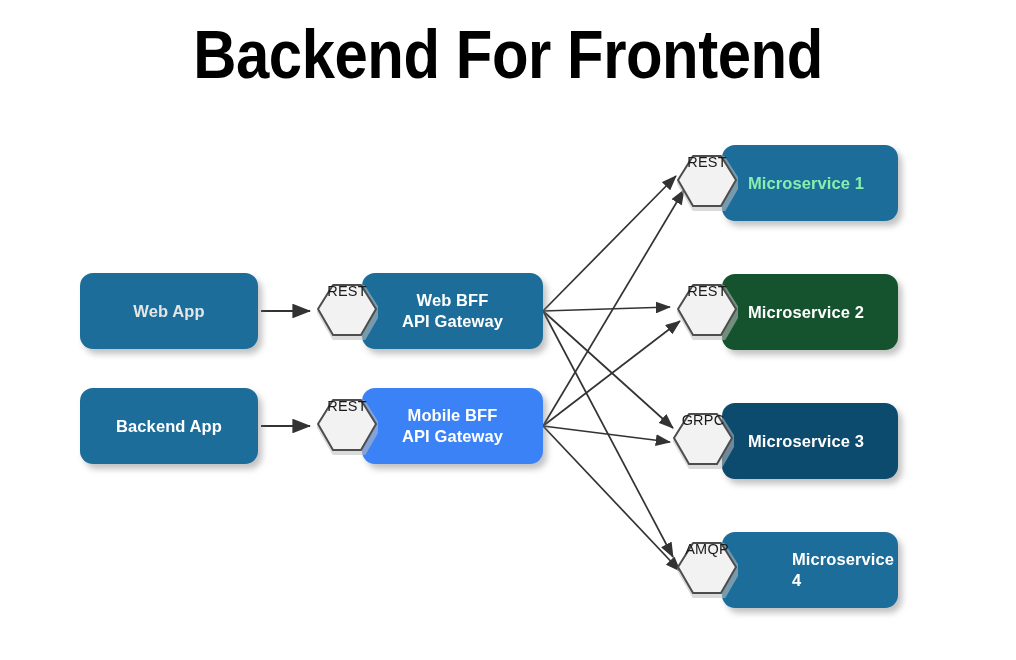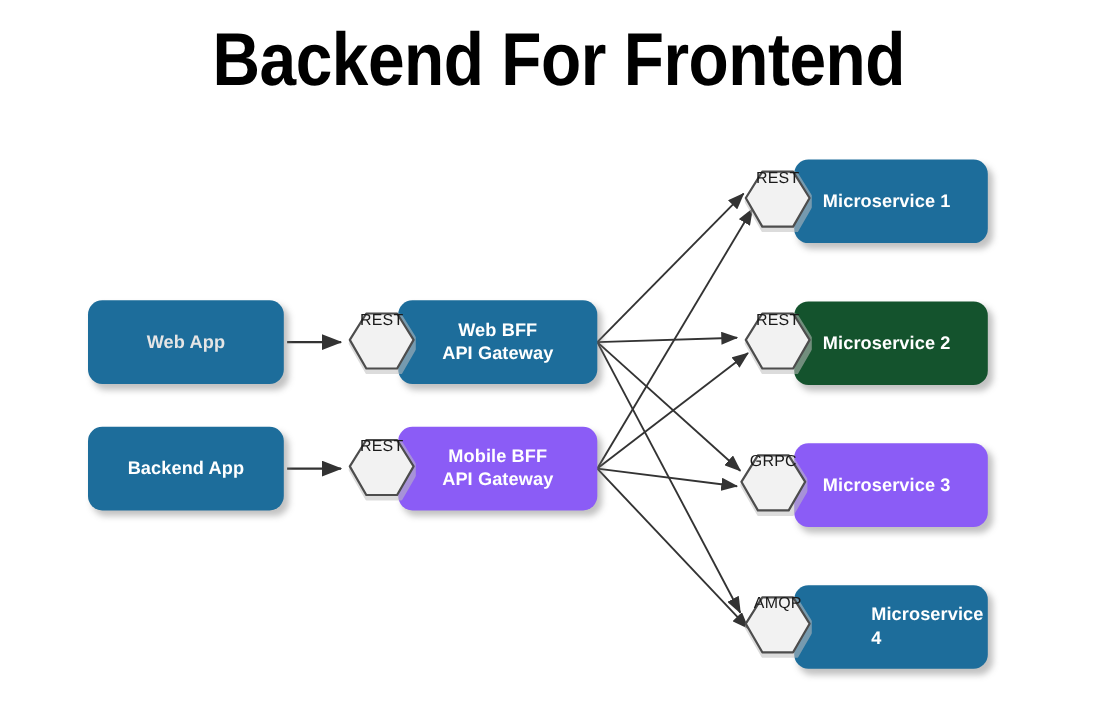--- a/index.html
+++ b/index.html
@@ -157,36 +157,36 @@
         <line x1="543" y1="426" x2="684" y2="190"></line>
         <line x1="543" y1="426" x2="680" y2="321"></line>
         <line x1="543" y1="426" x2="670" y2="442"></line>
         <line x1="543" y1="426" x2="680" y2="571"></line>
       </g>
   </svg>
 
 
   <div id="nodes-mount">
       <div class="node-box service" style="left: 722px; top: 145px; background: rgb(29, 109, 155);">
-        <div class="node-label" style="color: #ffffff;">Microservice 1</div>
+        <div class="node-label" style="color: #86efac;">Microservice 1</div>
       </div>
       <div class="node-box service" style="left: 722px; top: 274px; background: #14532d;">
         <div class="node-label" style="color: rgb(255, 255, 255);">Microservice 2</div>
       </div>
-      <div class="node-box service" style="left: 722px; top: 403px; background: #8b5cf6;">
+      <div class="node-box service" style="left: 722px; top: 403px; background: #0c4a6e;">
         <div class="node-label" style="color: rgb(255, 255, 255);">Microservice 3</div>
       </div>
       <div class="node-box service" style="left: 722px; top: 532px; background: rgb(29, 109, 155);">
         <div class="node-label" style="color: #ffffff; margin-left: 44px;">Microservice 4</div>
       </div>
       <div class="node-box gateway" style="left: 362px; top: 273px; background: rgb(29, 109, 155);">
         <div class="node-label" style="color: rgb(255, 255, 255);">Web BFF
 API Gateway</div>
       </div>
-      <div class="node-box gateway" style="left: 362px; top: 388px; background: #8b5cf6;">
+      <div class="node-box gateway" style="left: 362px; top: 388px; background: #3b82f6;">
         <div class="node-label" style="color: rgb(255, 255, 255);">Mobile BFF
 API Gateway</div>
       </div>
       <div class="node-box client" style="left: 80px; top: 273px; background: rgb(29, 109, 155);">
         <div class="node-label" style="color: #e5e5e5;">Web App</div>
       </div>
       <div class="node-box client" style="left: 80px; top: 388px; background: rgb(29, 109, 155);">
         <div class="node-label" style="color: rgb(255, 255, 255);">Backend App</div>
       </div>
       <div class="proto-hex" style="left: 676px; top: 154px;">

